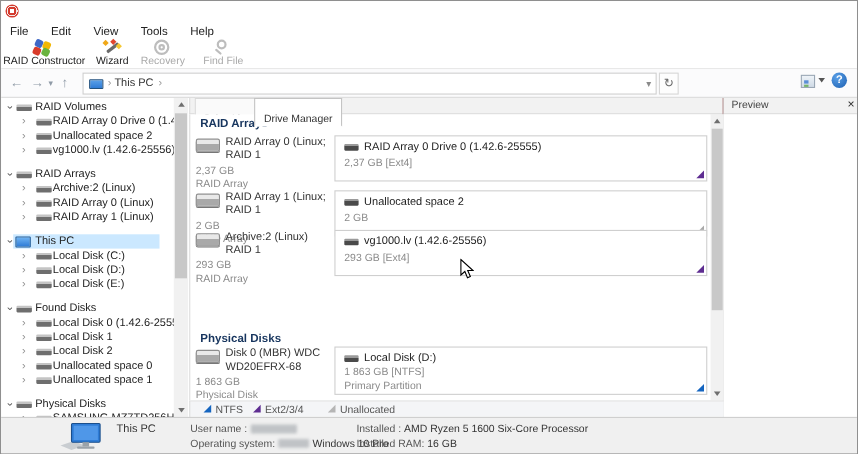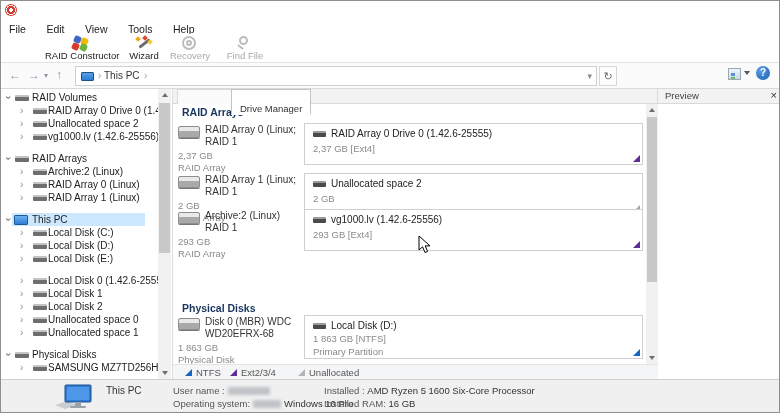--- a/index.html
+++ b/index.html
@@ -11,21 +11,21 @@
   #titlebar{left:0;top:0;width:780px;height:18px;background:#fff;}
   #app-icon{left:4px;top:3px;width:12px;height:12px;border-radius:50%;background:radial-gradient(circle at 50% 50%, #fff 0 2px, #d43b2f 2px 4px, #f4e9e7 4px 5px, #d43b2f 5px);}
   #title-text{left:21px;top:3px;font-size:10.5px;color:#222;}
 
   
   #menubar{left:0;top:18px;width:780px;height:15px;background:#fff;}
   .menu-item{display:inline-block;padding:1px 8px;font-size:10.5px;color:#222;}
 
   
   #toolbar{left:0;top:33px;width:780px;height:29px;background:#fff;border-bottom:1px solid #e3e3e3;}
-  .tbtn{position:absolute;top:1px;height:27px;text-align:center;margin-left:42px;}
+  .tbtn{position:absolute;top:1px;height:27px;text-align:center;}
   .tbtn .tlabel{position:absolute;bottom:1px;left:0;right:0;font-size:9.5px;color:#222;white-space:nowrap;}
   .tbtn.disabled .tlabel{color:#a9a9a9;}
   .tico{position:absolute;top:1px;left:50%;margin-left:-9px;width:18px;height:15px;}
   
   .rc-sq{position:absolute;width:7px;height:7px;border-radius:2px;transform:rotate(25deg);}
   .rc1{left:2px;top:0;background:#3f68c6;}
   .rc2{left:9px;top:2px;background:#f2b705;}
   .rc3{left:0;top:7px;background:#d93b2a;}
   .rc4{left:8px;top:8px;background:#69b33e;}
   
@@ -265,20 +265,25 @@
           <span class="ico-disk"></span>
           <span class="tname">Local Disk (D:)</span>
         </div>
       <div class="trow child">
           <span class="chev">›</span>
           <span class="ico-disk"></span>
           <span class="tname">Local Disk (E:)</span>
         </div>
     </div>
     <div class="tsec">
+      <div class="trow top">
+        <span class="chev">›</span>
+          <span class="ico-disk"></span>
+          <span class="tname">Found Disks</span>
+      </div>
       <div class="trow child">
           <span class="chev">›</span>
           <span class="ico-disk"></span>
           <span class="tname">Local Disk 0 (1.42.6-25555)</span>
         </div>
       <div class="trow child">
           <span class="chev">›</span>
           <span class="ico-disk"></span>
           <span class="tname">Local Disk 1</span>
         </div>

